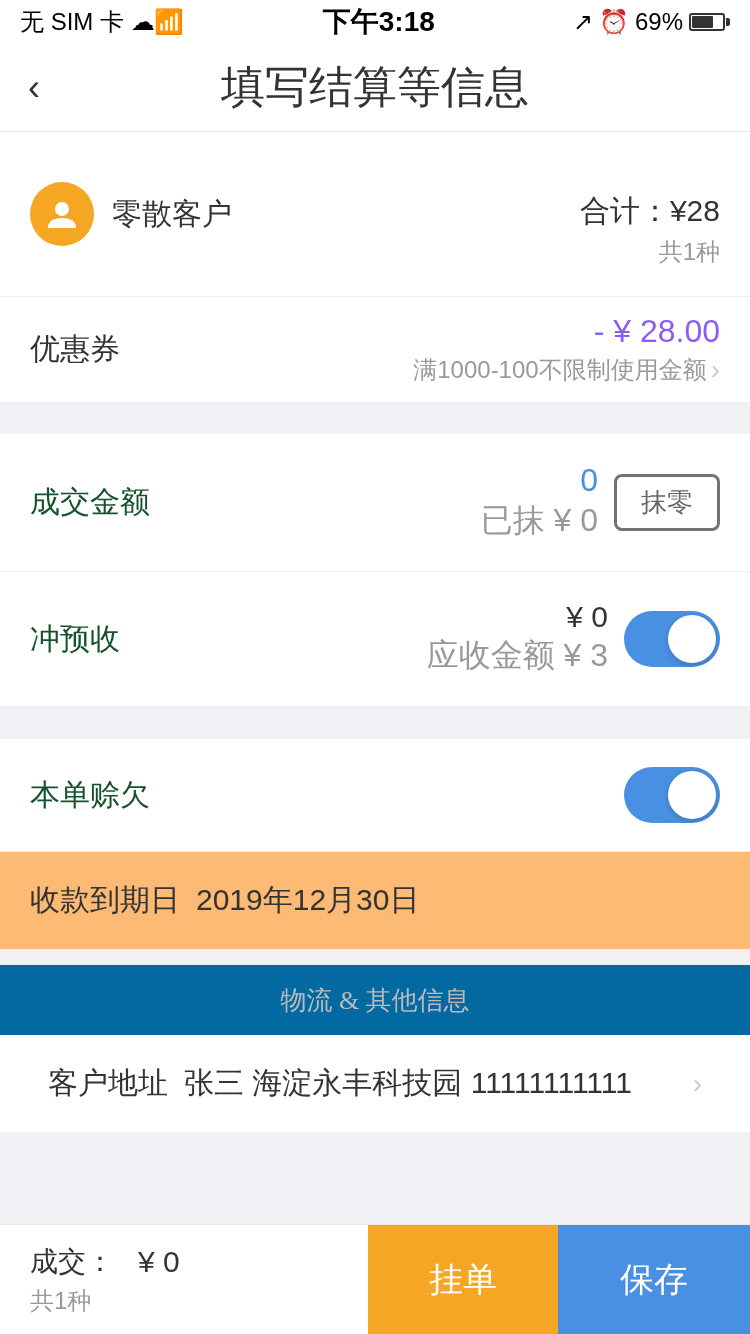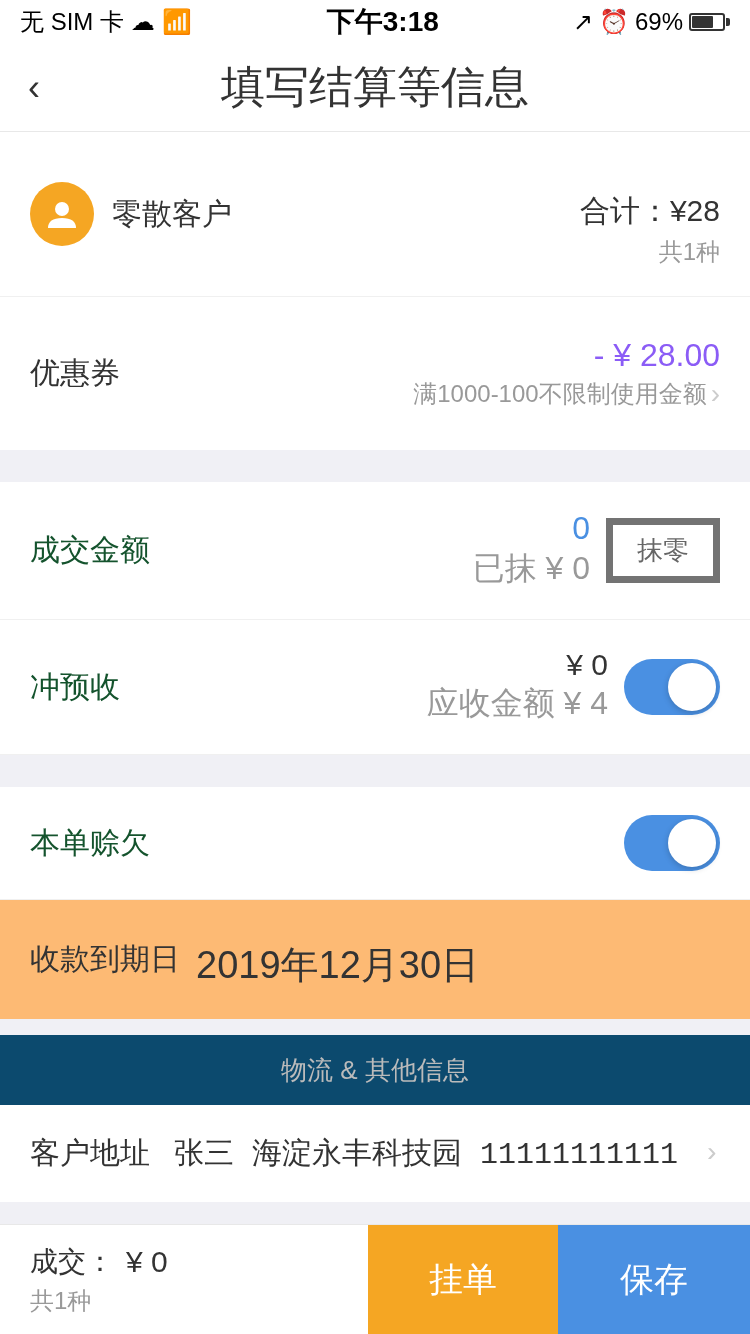--- a/index.html
+++ b/index.html
@@ -16,21 +16,21 @@
     .status-bar {
       background: #fff;
       height: 44px;
       display: flex;
       align-items: center;
       justify-content: space-between;
       padding: 0 20px;
       font-size: 24px;
       font-weight: 500;
     }
-    .status-left { display: flex; align-items: center; gap: 8px; }
+    .status-left { display: flex; align-items: center; }
     .status-center { font-size: 28px; font-weight: 600; }
     .status-right { display: flex; align-items: center; gap: 6px; font-size: 24px; }
     
     .nav-bar {
       background: #fff;
       height: 88px;
       display: flex;
       align-items: center;
       justify-content: center;
       position: relative;
@@ -72,21 +72,21 @@
     }
     .customer-name { font-size: 30px; color: #333; }
     .customer-right { text-align: right; }
     .total-amount { font-size: 30px; color: #333; margin-top: 31px; }
     .total-count { font-size: 24px; color: #999; margin-top: 4px; }
     
     .coupon-row {
       display: flex;
       align-items: center;
       justify-content: space-between;
-      padding: 40px 30px;
+      padding: 16px 30px;
       background: #fff;
       border-top: 1px solid #f0f0f0;
     }
     .coupon-label { font-size: 30px; color: #333; }
     .coupon-right { text-align: right; }
     .coupon-amount { font-size: 32px; color: #8b5cf6; font-weight: 500; }
     .coupon-desc { font-size: 24px; color: #999; margin-top: 4px; display: flex; align-items: center; gap: 4px; }
     .chevron-right { color: #ccc; font-size: 28px; }
     
     .divider-section { height: 16px; background: #f0f0f5; }
@@ -96,22 +96,22 @@
       align-items: center;
       justify-content: space-between;
       padding: 28px 30px;
       background: #fff;
       border-bottom: 1px solid #f0f0f0;
     }
     .form-label { font-size: 30px; color: #14532d; }
     .form-right { display: flex; align-items: center; gap: 16px; }
     .amount-value { font-size: 32px; color: #4a90e2; font-weight: 500; }
     .round-btn {
-      border: 7px solid #737373;
-      border-radius: 0;
+      border: 3px solid #737373;
+      border-radius: 8px;
       padding: 8px 24px;
       font-size: 26px;
       color: #666;
       background: #fff;
       cursor: pointer;
     }
     .amount-sub { font-size: 32px; color: #999; }
     
     .toggle {
       width: 96px; height: 56px;
@@ -134,58 +134,58 @@
     }
     
     .date-row {
       display: flex;
       align-items: center;
       padding: 28px 30px;
       background: #fdba74;
       gap: 16px;
     }
     .date-label { font-size: 30px; color: #333; }
-    .date-value { font-size: 38px; color: #333; margin-top: 12px; }
+    .date-value { font-size: 30px; color: #333; }
     
     .logistics-divider {
-      background: #0c4a6e;
+      background: #0369a1;
       height: 70px;
       display: flex;
       align-items: center;
       justify-content: center;
+      font-family: Liberation Serif, serif;
     }
     .logistics-text { font-size: 26px; color: #bbb; }
     
     .address-row {
       display: flex;
       align-items: center;
-      padding: 28px 30px;
-      background: #fff;
-      gap: 24px;
-      cursor: pointer;
-      font-family: Liberation Mono, monospace;
+      padding: 28px 48px;
+      background: #fff;
+      gap: 16px;
+      cursor: pointer;
     }
     .address-label { font-size: 30px; color: #333; flex-shrink: 0; }
     .address-value { font-size: 30px; color: #333; flex: 1; }
     
     .bottom-bar {
       position: fixed;
       bottom: 0; left: 0;
       width: 750px;
       height: 110px;
       background: #fff;
       display: flex;
       align-items: center;
       border-top: 1px solid #e8e8e8;
     }
     .bottom-info {
       flex: 1;
       padding: 0 30px;
     }
-    .bottom-deal { font-size: 28px; color: #333; display: flex; align-items: center; gap: 12px; }
+    .bottom-deal { font-size: 28px; color: #333; display: flex; align-items: center; gap: 24px; }
     .bottom-deal-label { color: #333; }
     .bottom-deal-amount { font-size: 30px; color: #333; font-weight: 500; }
     .bottom-count { font-size: 24px; color: #999; margin-top: 4px; }
     .btn-hold {
       width: 190px; height: 110px;
       background: #f5a623;
       display: flex; align-items: center; justify-content: center;
       font-size: 34px; color: #fff;
       cursor: pointer;
     }
@@ -287,21 +287,21 @@
         <div class="amount-sub">已抹  ¥ 0</div>
       </div>
       <button class="round-btn">抹零</button>
     </div>
   </div>
   <div class="form-row">
     <span class="form-label">冲预收</span>
     <div class="form-right">
       <div style="text-align:right">
         <div style="font-size:30px;color:#333;font-weight:500;">¥ 0</div>
-        <div class="amount-sub">应收金额 ¥ 4</div>
+        <div class="amount-sub">应收金额 ¥ 3</div>
       </div>
       <div class="toggle"></div>
     </div>
   </div>
 </div>
 
 <div class="divider-section"></div>
 
 <div class="section">
   <div class="form-row">

